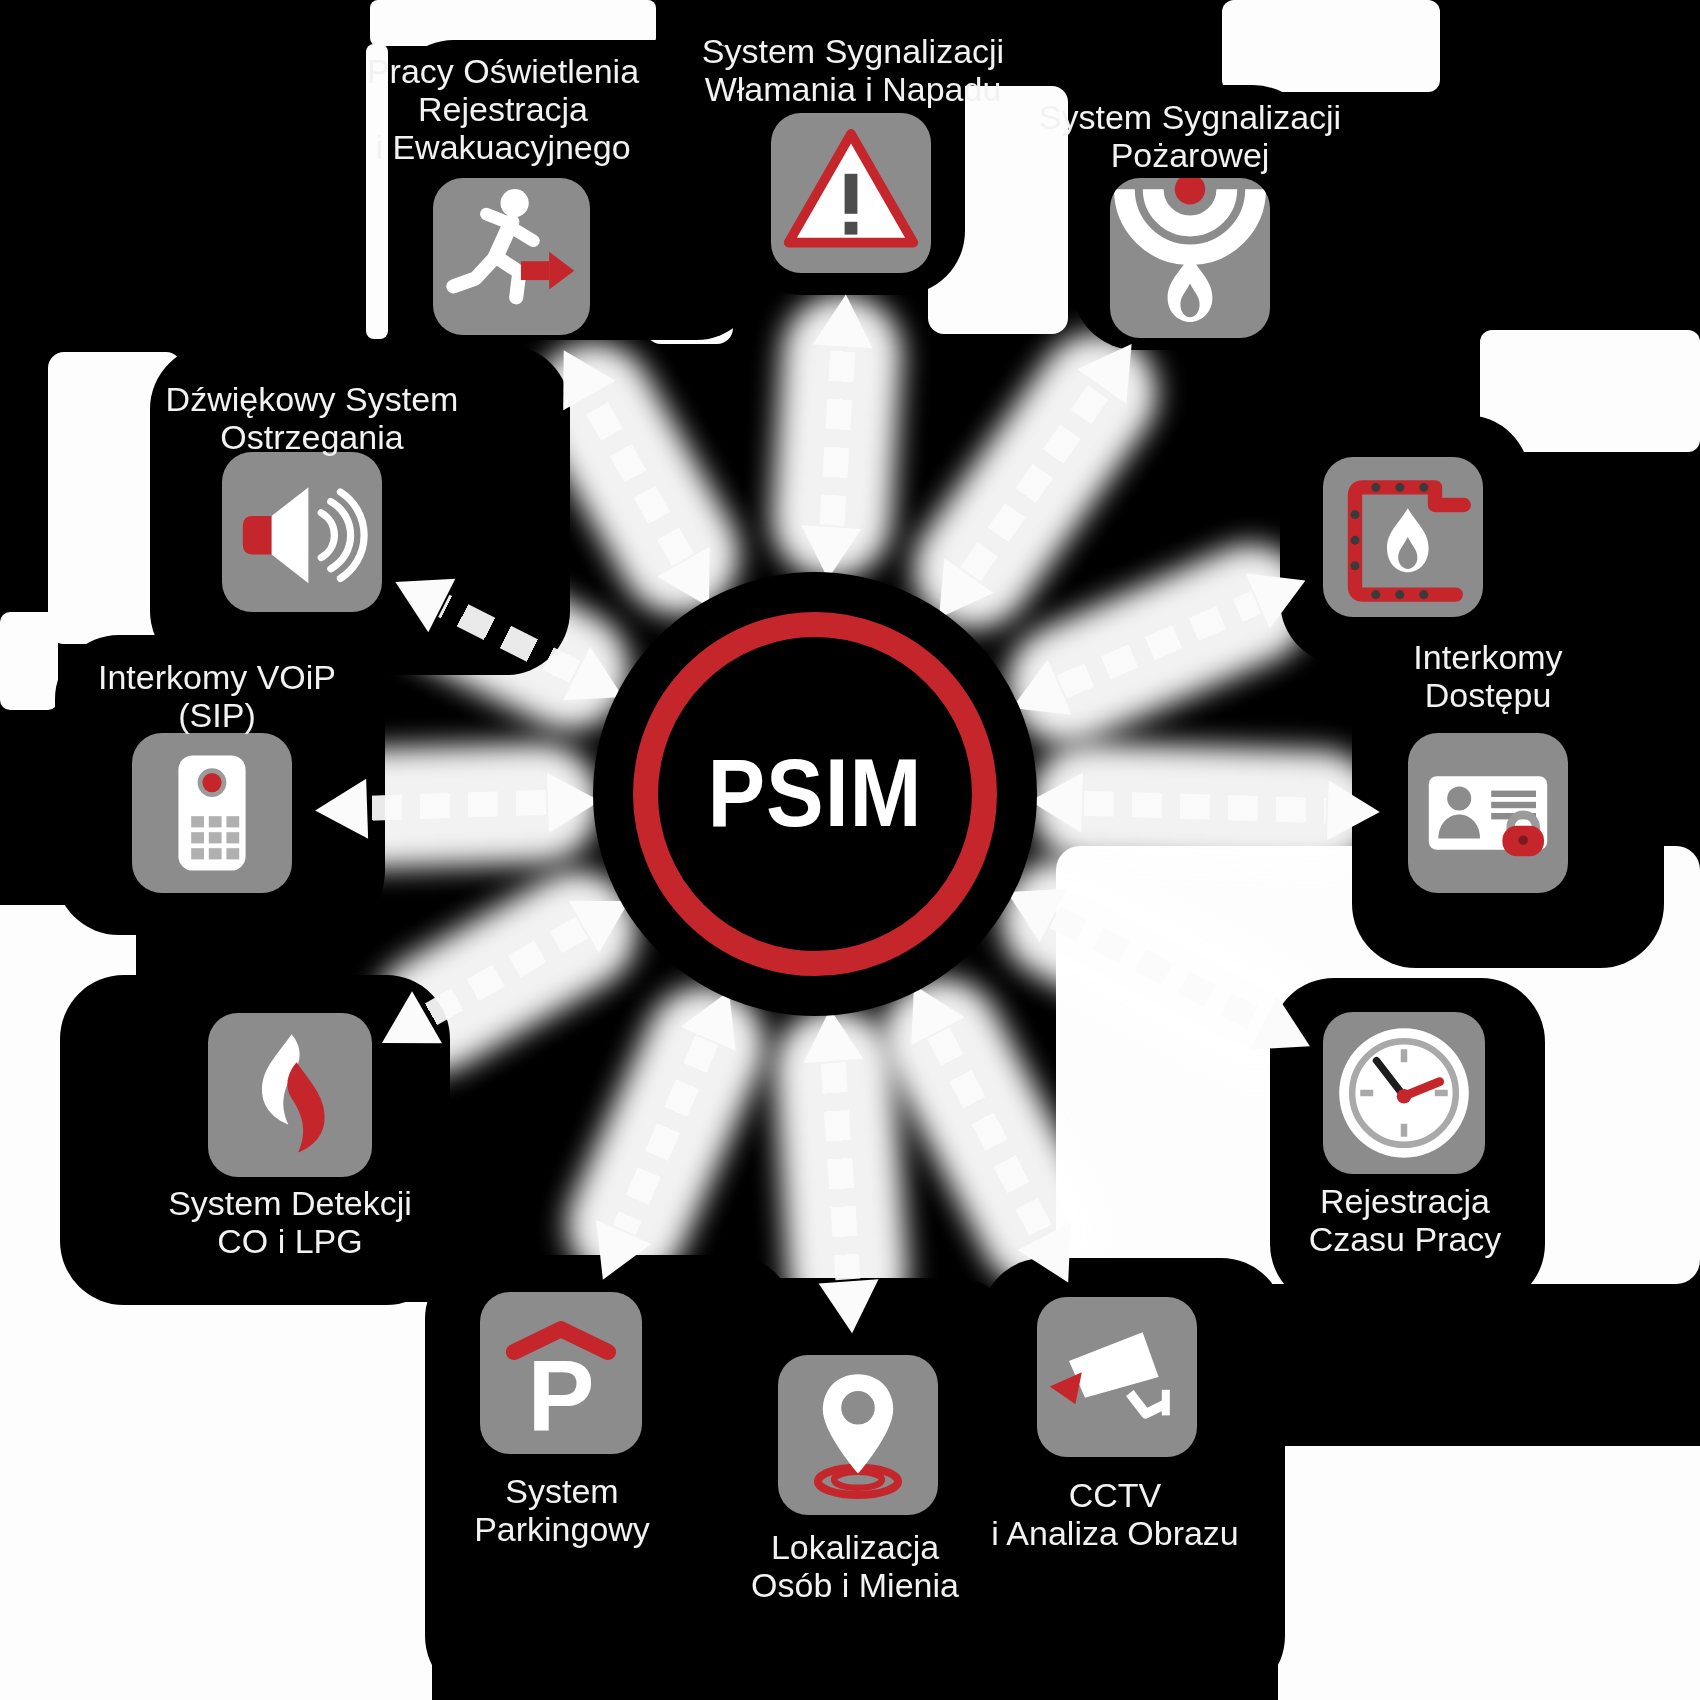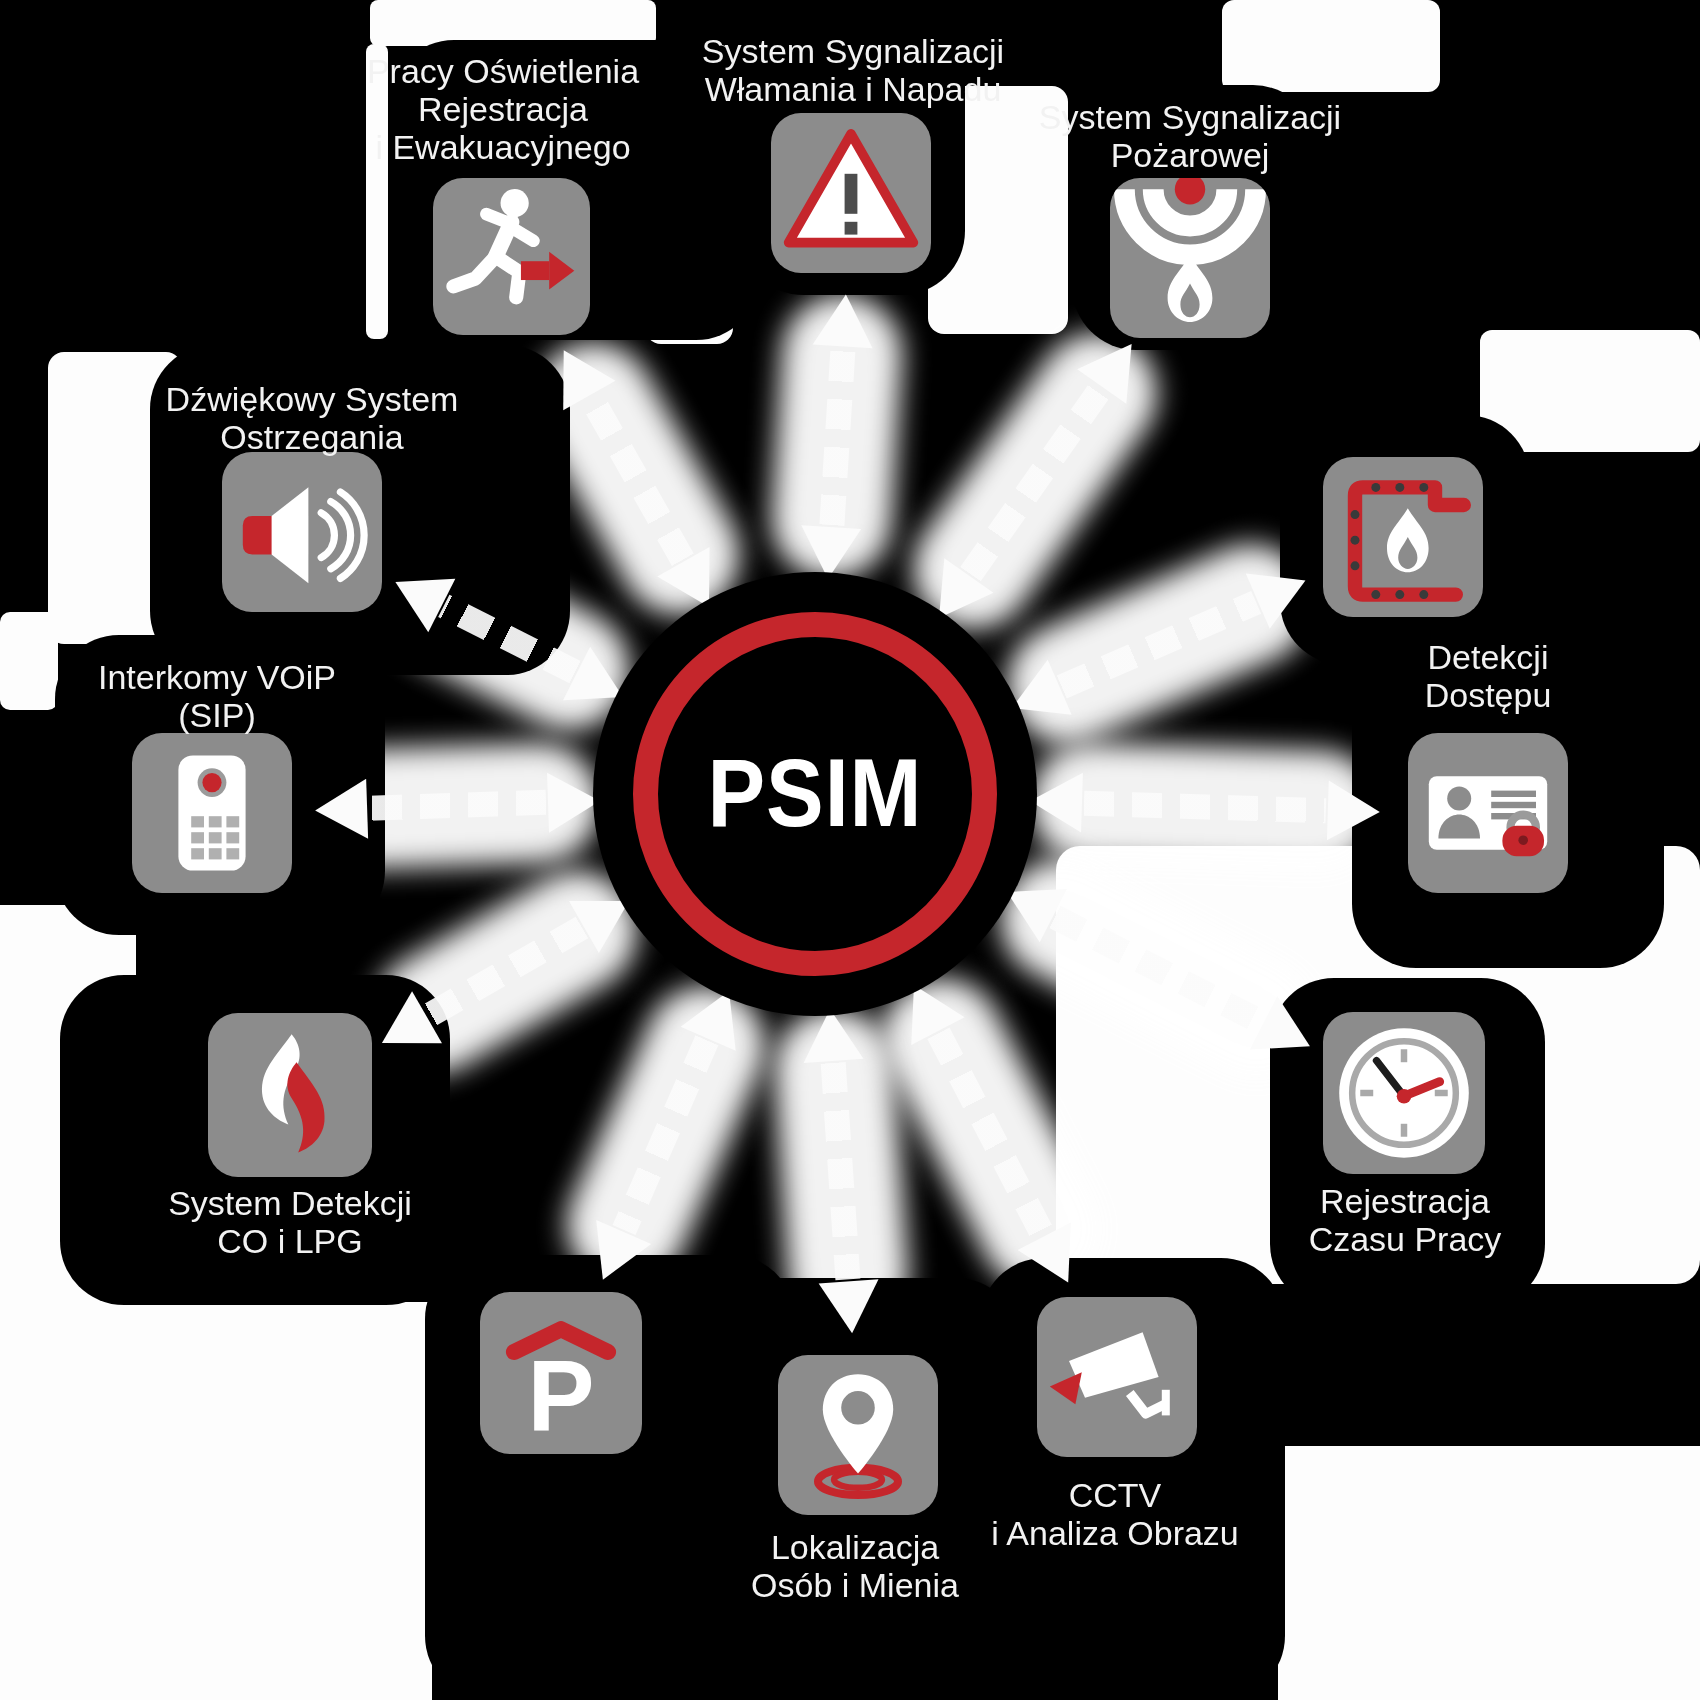--- a/index.html
+++ b/index.html
@@ -192,21 +192,21 @@
         <circle cx="20" cy="68" r="2.8" fill="#3a3a3a"></circle>
       <circle cx="33" cy="86" r="2.8" fill="#3a3a3a"></circle>
         <circle cx="48" cy="86" r="2.8" fill="#3a3a3a"></circle>
         <circle cx="63" cy="86" r="2.8" fill="#3a3a3a"></circle>
       <path d="M53 32 C47 42 40 47 40 57 C40 66 46 72 53 72 C60 72 66 66 66 57 C66 47 59 42 53 32 Z" fill="#fff"></path>
       <path d="M53 50 C50 56 47 58 47 63 C47 67 50 70 53 70 C56 70 59 67 59 63 C59 58 56 56 53 50 Z" fill="#8c8c8c"></path>
     </svg>
   </div>
 
   <div class="lbl" style="left:1338px;top:638px;width:300px;">
-    <div>Detekcji</div>
+    <div>Interkomy</div>
     <div>Dostępu</div>
   </div>
   <div class="icon" style="left:1408px;top:733px;width:160px;height:160px;">
     <svg viewBox="0 0 100 100">
       <rect x="13" y="27" width="74" height="46" rx="5" fill="#fff"></rect>
       <circle cx="32" cy="41" r="7.5" fill="#8c8c8c"></circle>
       <path d="M19 66 C19 56 26 51 32 51 C38 51 45 56 45 66 Z" fill="#8c8c8c"></path>
       <rect x="52" y="36" width="28" height="4" fill="#8c8c8c"></rect>
       <rect x="52" y="43" width="28" height="4" fill="#8c8c8c"></rect>
       <rect x="52" y="50" width="28" height="4" fill="#8c8c8c"></rect>
@@ -258,20 +258,24 @@
   <div class="lbl" style="left:705px;top:1528px;width:300px;">
     <div>Lokalizacja</div>
     <div>Osób i Mienia</div>
   </div>
 
   <div class="icon" style="left:480px;top:1292px;width:162px;height:162px;">
     <svg viewBox="0 0 100 100">
       <path d="M21 37 L50 23 L79 37" stroke="#c5262c" stroke-width="10" fill="none" stroke-linecap="round" stroke-linejoin="round"></path>
       <text x="50" y="85" font-size="62" font-weight="bold" fill="#fff" text-anchor="middle" font-family="Liberation Sans, sans-serif">P</text>
     </svg>
+  </div>
+  <div class="lbl" style="left:412px;top:1472px;width:300px;">
+    <div>System</div>
+    <div>Parkingowy</div>
   </div>
 
   <div class="icon" style="left:208px;top:1013px;width:164px;height:164px;">
     <svg viewBox="0 0 100 100">
       <path d="M51 13 C41 27 32 35 33 49 C34 60 43 66 49 68 C44 57 45 47 53 35 C58 27 56 19 51 13 Z" fill="#fff"></path>
       <path d="M54 30 C64 44 72 52 71 66 C70 77 61 83 55 85 C60 74 59 64 51 52 C46 44 49 36 54 30 Z" fill="#c5262c"></path>
     </svg>
   </div>
   <div class="lbl" style="left:140px;top:1184px;width:300px;">
     <div>System Detekcji</div>

